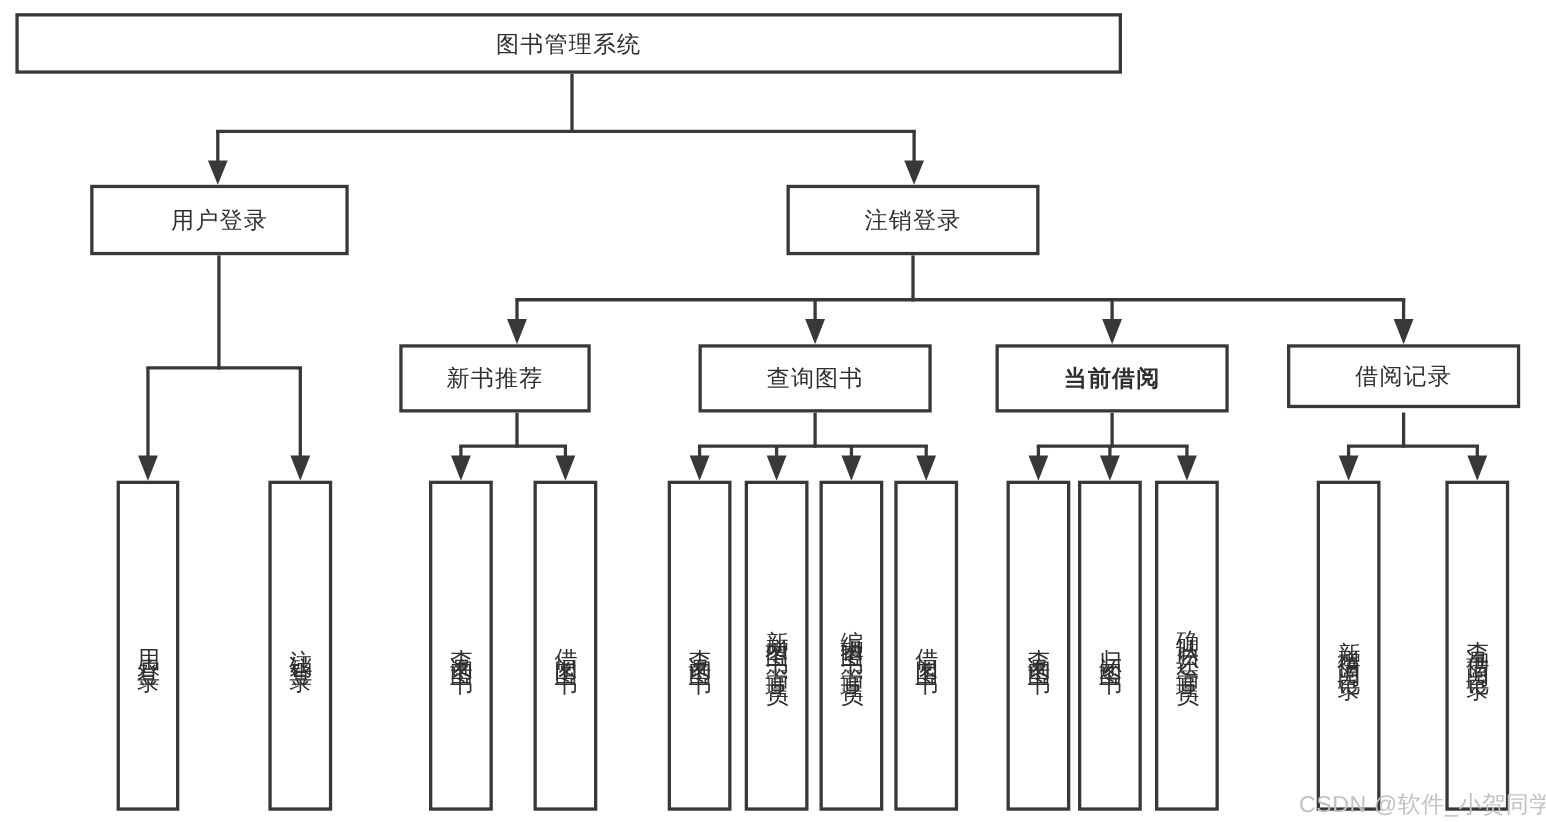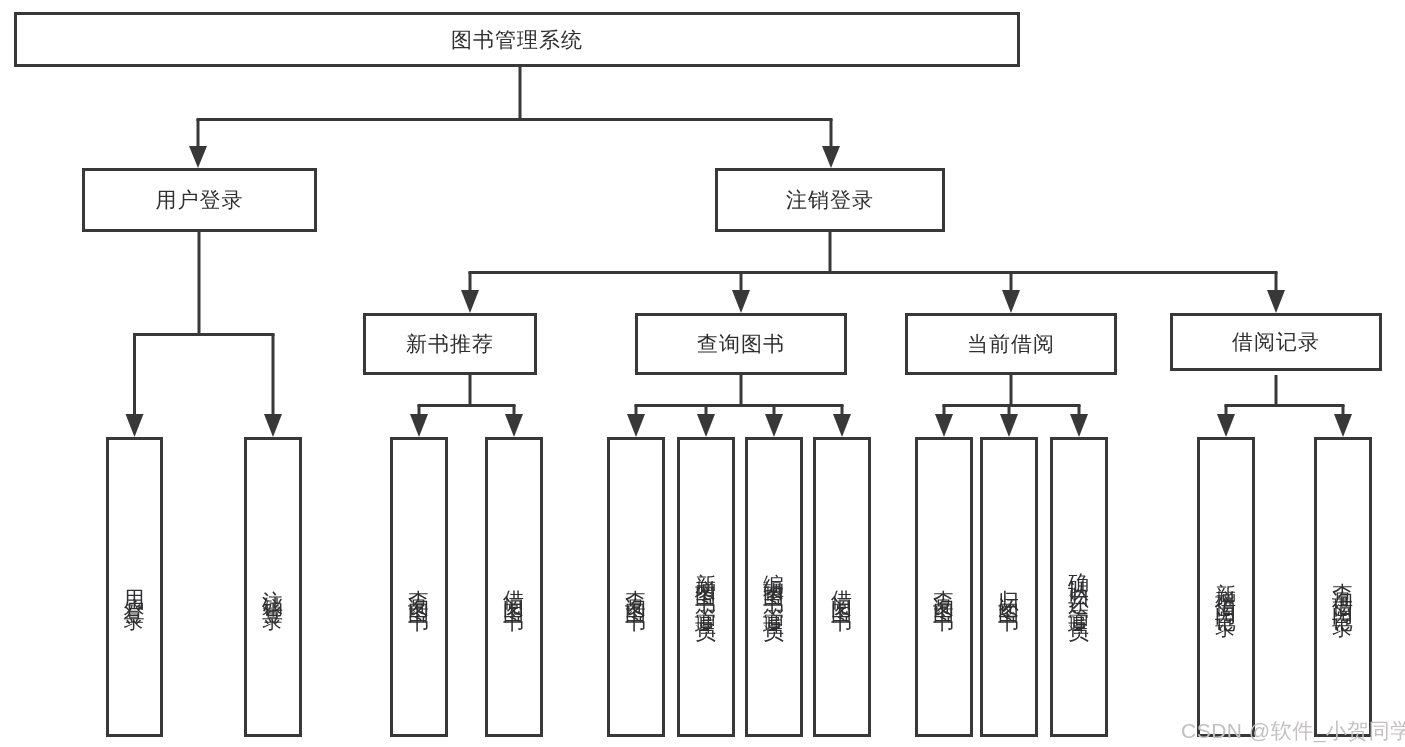--- a/index.html
+++ b/index.html
@@ -44,21 +44,21 @@
     line-height: 1;
   }
   
   .n-root { left: 14px;  top: 12px;  width: 1006px; height: 55px; }
   
   .n-l2a  { left: 82px;  top: 168px; width: 235px; height: 64px; }
   .n-l2b  { left: 715px; top: 168px; width: 230px; height: 64px; }
   
   .n-l3a  { left: 363px;  top: 313px; width: 174px; height: 62px; }
   .n-l3b  { left: 635px;  top: 313px; width: 212px; height: 62px; }
-  .n-l3c  { left: 905px;  top: 313px; width: 212px; height: 62px; }
+  .n-l3c  { left: 905px;  top: 313px; width: 212px; height: 62px; font-weight: bold; }
   .n-l3d  { left: 1170px; top: 313px; width: 212px; height: 58px; }
   
   .leaf { top: 437px; width: 58px; height: 300px; }
   .n-g1a { left: 106px; width: 57px; }
   .n-g1b { left: 244px; }
   .n-g2a { left: 390px; }
   .n-g2b { left: 485px; }
   .n-g3a { left: 607px; }
   .n-g3b { left: 677px; }
   .n-g3c { left: 745px; }

